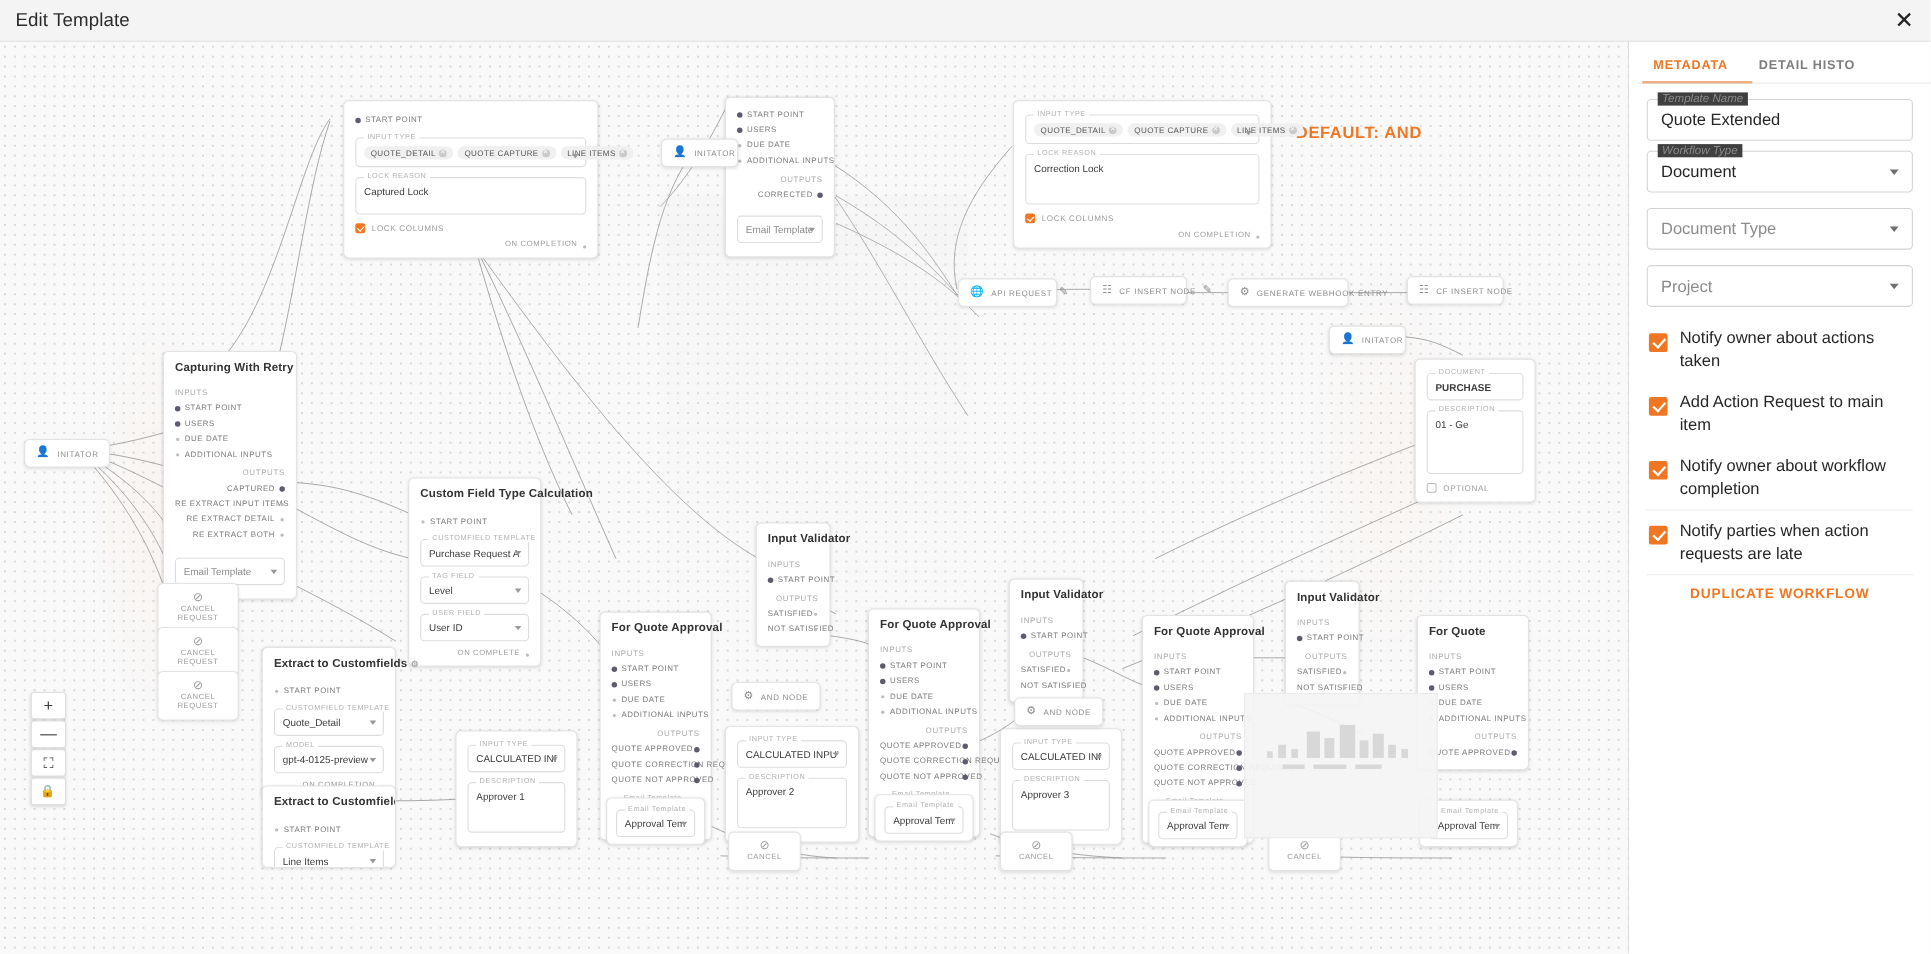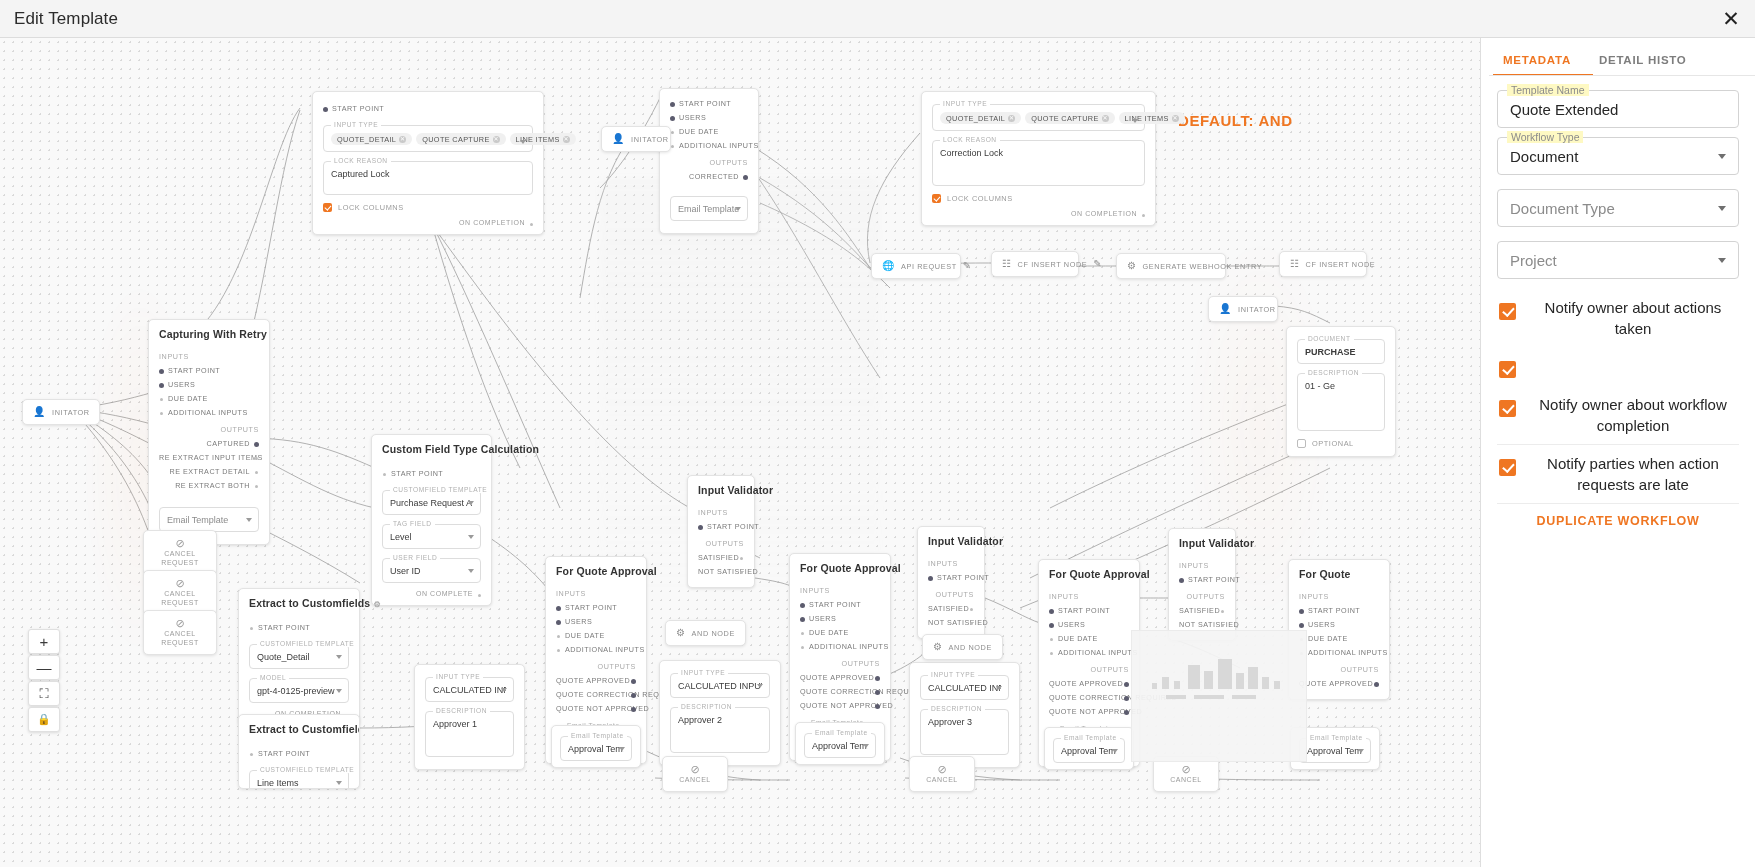--- a/index.html
+++ b/index.html
@@ -180,22 +180,22 @@
   .tab.active:after{
     content:""; position:absolute; left:12px; bottom:0; width:100px; height:2.5px;
     background:#ef7622;
   }
   .pbody { padding: 14px 16px 0; }
   .pfield {
     position:relative; border:1px solid #d3d3d3; border-radius:4px;
     height:38px; margin-bottom:9px; display:flex; align-items:center; padding:0 12px;
   }
   .pfield > .plg {
-    position:absolute; top:-7px; left:9px; background:#fef9c3; padding:0 4px;
-    font-size:10.5px; color:#8b8b8b;
+    position:absolute; top:-7px; left:9px; background:#404040; padding:0 4px;
+    font-size:10.5px; color:#8b8b8b;font-style:italic;
   }
   .pfield .pval { font-size:15px; color:#262626; }
   .pfield .pval.ph { color:#8b8b8b; }
   .pfield.sel:after{
     content:""; position:absolute; right:12px; top:50%; margin-top:-2.5px;
     border-left:4.5px solid transparent; border-right:4.5px solid transparent;
     border-top:5.5px solid #6f6f6f;
   }
   .pchk { display:flex; align-items:flex-start; gap:11px; padding:8px 0 8px 2px; }
   .pchk + .pchk { border-top:1px solid #ececec; }
@@ -697,27 +697,28 @@
       </div>
 
       <div class="pfield sel" style="margin-top:14px;">
         <div class="pval ph">Document Type</div>
       </div>
 
       <div class="pfield sel" style="margin-top:14px;">
         <div class="pval ph">Project</div>
       </div>
 
-      <div style="margin-top:10px;text-align:center;">
+      <div style="margin-top:10px;">
         <div class="pchk nb">
           <span class="pcbox"></span>
           <span class="ptext">Notify owner about actions taken</span>
         </div>
         <div class="pchk nb">
           <span class="pcbox"></span>
+          <span class="ptext">Add Action Request to main item</span>
         </div>
         <div class="pchk">
           <span class="pcbox"></span>
           <span class="ptext">Notify owner about workflow completion</span>
         </div>
         <div class="pchk">
           <span class="pcbox"></span>
           <span class="ptext">Notify parties when action requests are late</span>
         </div>
       </div>

